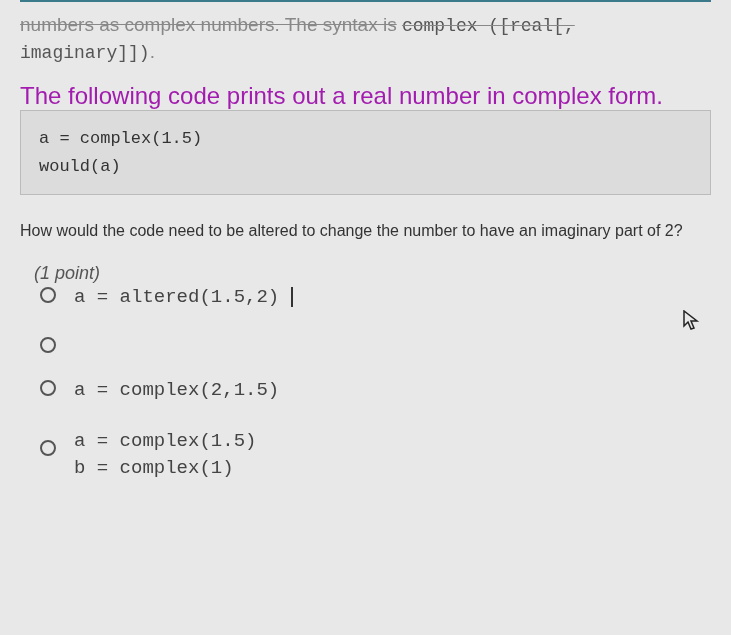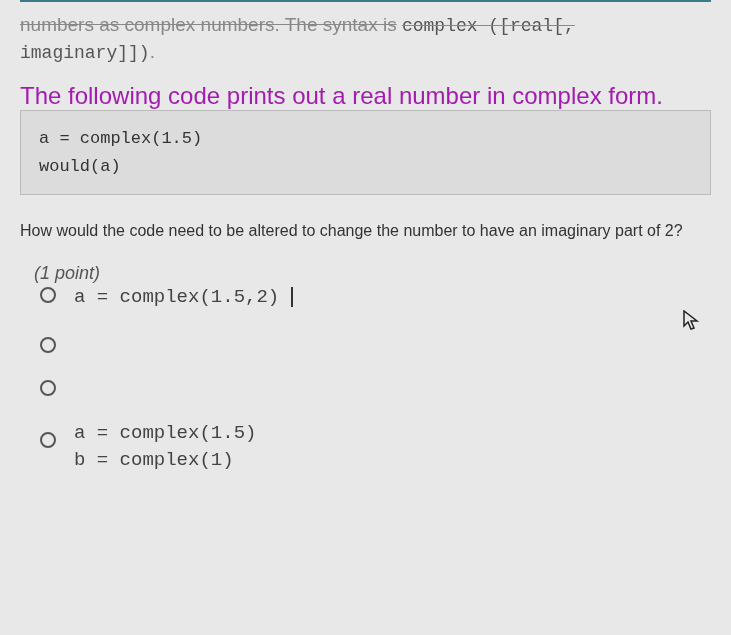--- a/index.html
+++ b/index.html
@@ -127,30 +127,31 @@
   </svg>
 </div>
 
 <div class="points">(1 point)</div>
 
 <div class="options">
 
   <div class="option">
     <div class="radio"></div>
     <div class="option-text">
-      <span>a = complex(1.5,2)</span><span class="caret"></span>
+      <span>a = altered(1.5,2)</span><span class="caret"></span>
     </div>
   </div>
 
   <div class="option">
     <div class="radio"></div>
   </div>
 
   <div class="option">
     <div class="radio"></div>
+    <div class="option-text">a = complex(2,1.5)</div>
   </div>
 
   <div class="option">
     <div class="radio" style="margin-top:12px"></div>
     <div class="option-text">
       <div>a = complex(1.5)</div>
       <div>b = complex(1)</div>
     </div>
   </div>
 

